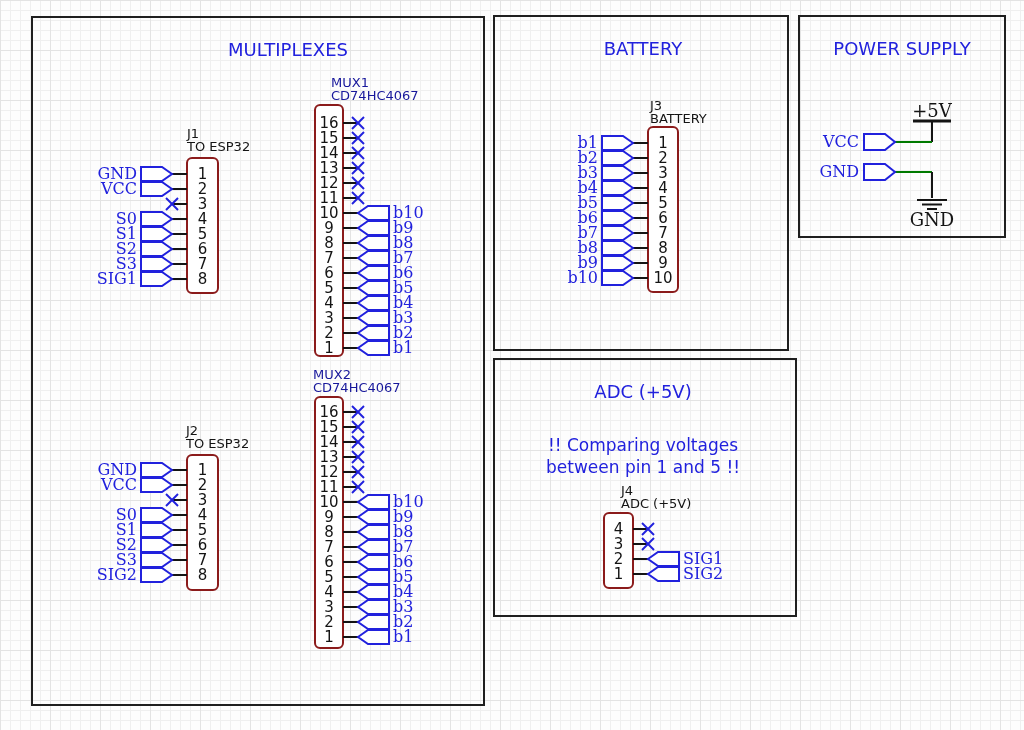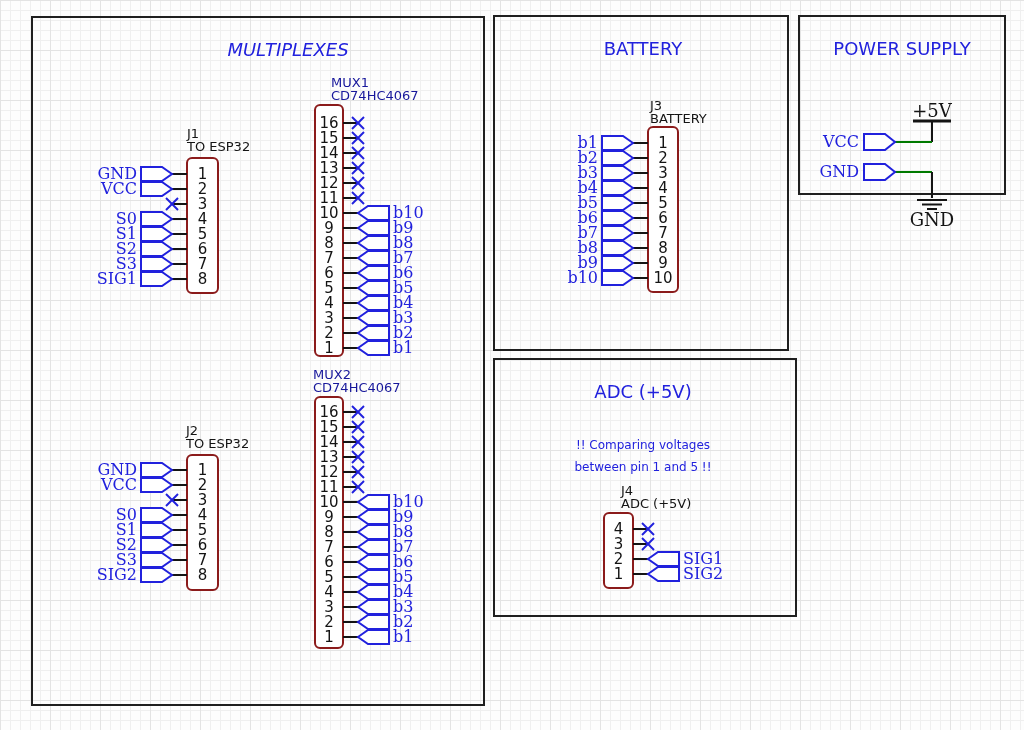--- a/index.html
+++ b/index.html
@@ -9,35 +9,35 @@
     background-color:#fdfdfd;
     background-image:
       linear-gradient(#e3e3e3 1px, transparent 1px),
       linear-gradient(90deg,#e3e3e3 1px, transparent 1px),
       linear-gradient(#efefef 1px, transparent 1px),
       linear-gradient(90deg,#efefef 1px, transparent 1px);
     background-size:50px 50px,50px 50px,10px 10px,10px 10px;
   }
   .canvas{position:relative;width:1024px;height:730px;}
   .section{position:absolute;border:2px solid #1f1f1f;box-sizing:border-box;}
-  .sec-multiplexes{left:31px;top:16px;width:454px;height:690px;font-style:italic;}
+  .sec-multiplexes{left:31px;top:16px;width:454px;height:690px;}
   .sec-battery{left:493px;top:15px;width:296px;height:336px;}
-  .sec-power{left:798px;top:15px;width:208px;height:180px;}
+  .sec-power{left:798px;top:15px;width:208px;height:223px;}
   .sec-adc{left:493px;top:358px;width:304px;height:259px;}
   .section-title{
     position:absolute;top:21px;transform:translateX(-50%);
     font-size:18px;color:var(--blue,#2121dd);white-space:nowrap;
   }
   .sec-multiplexes .section-title{left:255px;}
   .sec-battery .section-title{left:148px;}
   .sec-power .section-title{left:102px;}
   .sec-adc .section-title{left:148px;}
   .note{
     position:absolute;top:74px;left:148px;transform:translateX(-50%);
-    text-align:center;font-size:12px;line-height:22px;
+    text-align:center;font-size:17px;line-height:22px;
     color:var(--blue,#2121dd);white-space:nowrap;
   }
   #schematic{position:absolute;left:0;top:0;}
 </style>
 </head>
 <body>
 
 <div class="canvas">
 
   <div class="section sec-multiplexes">

